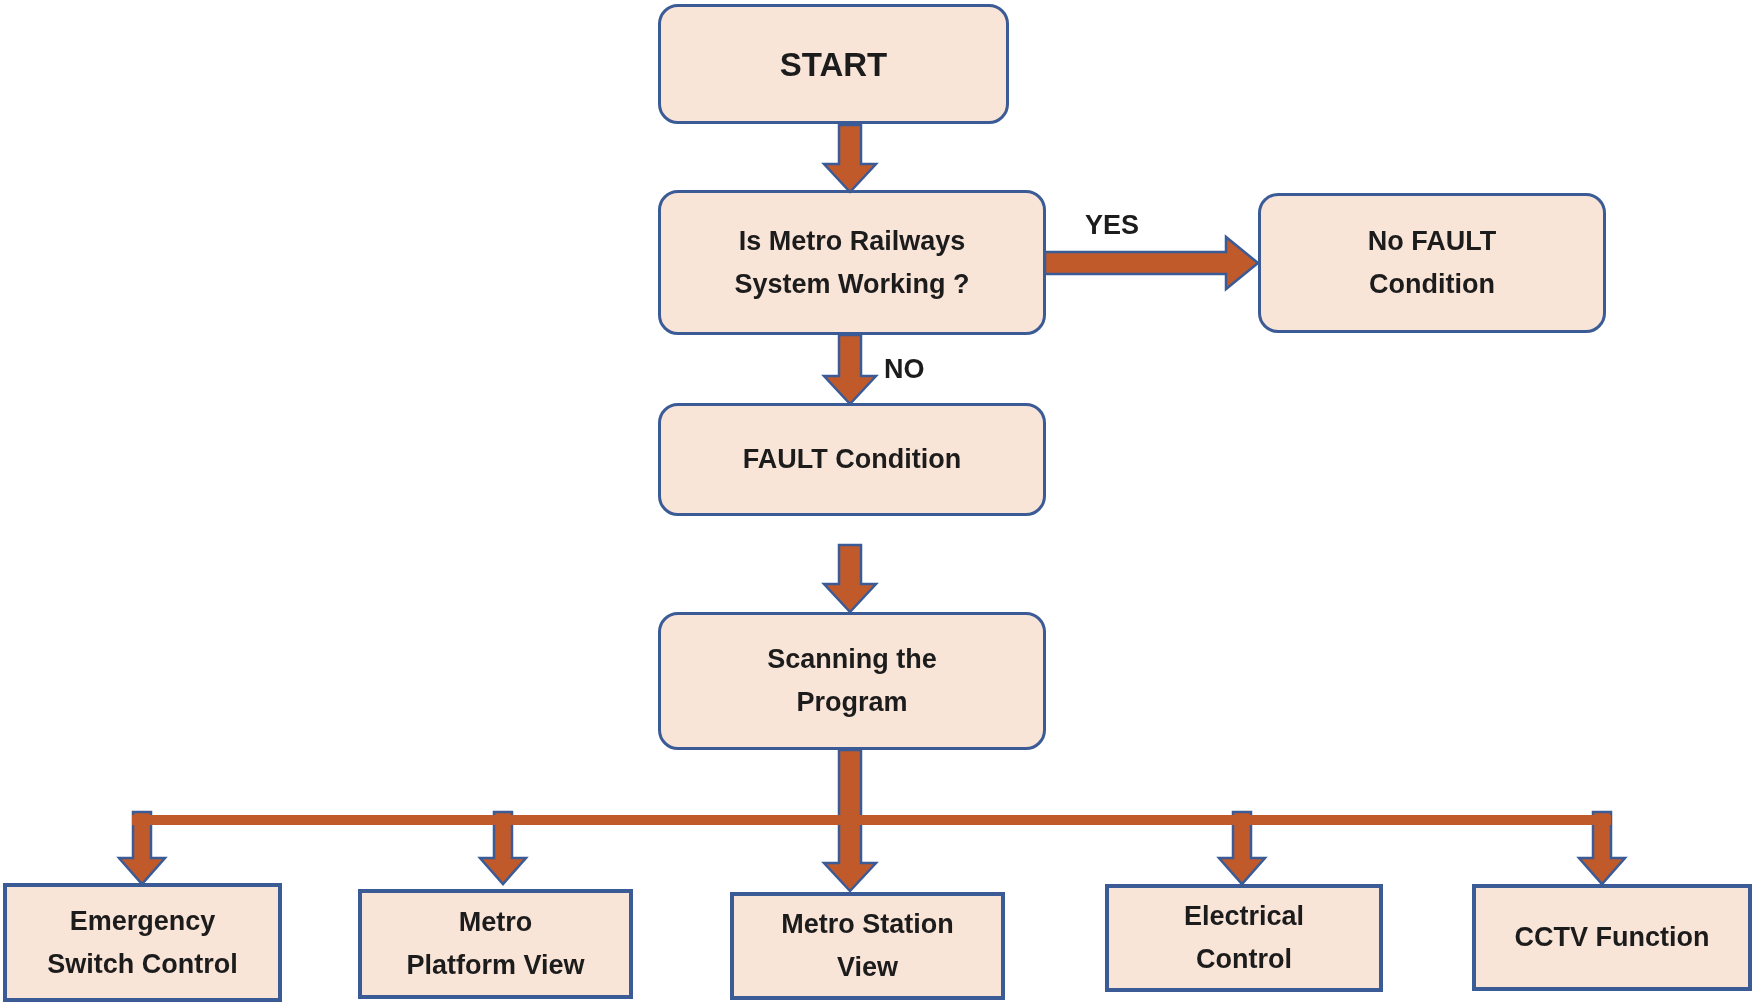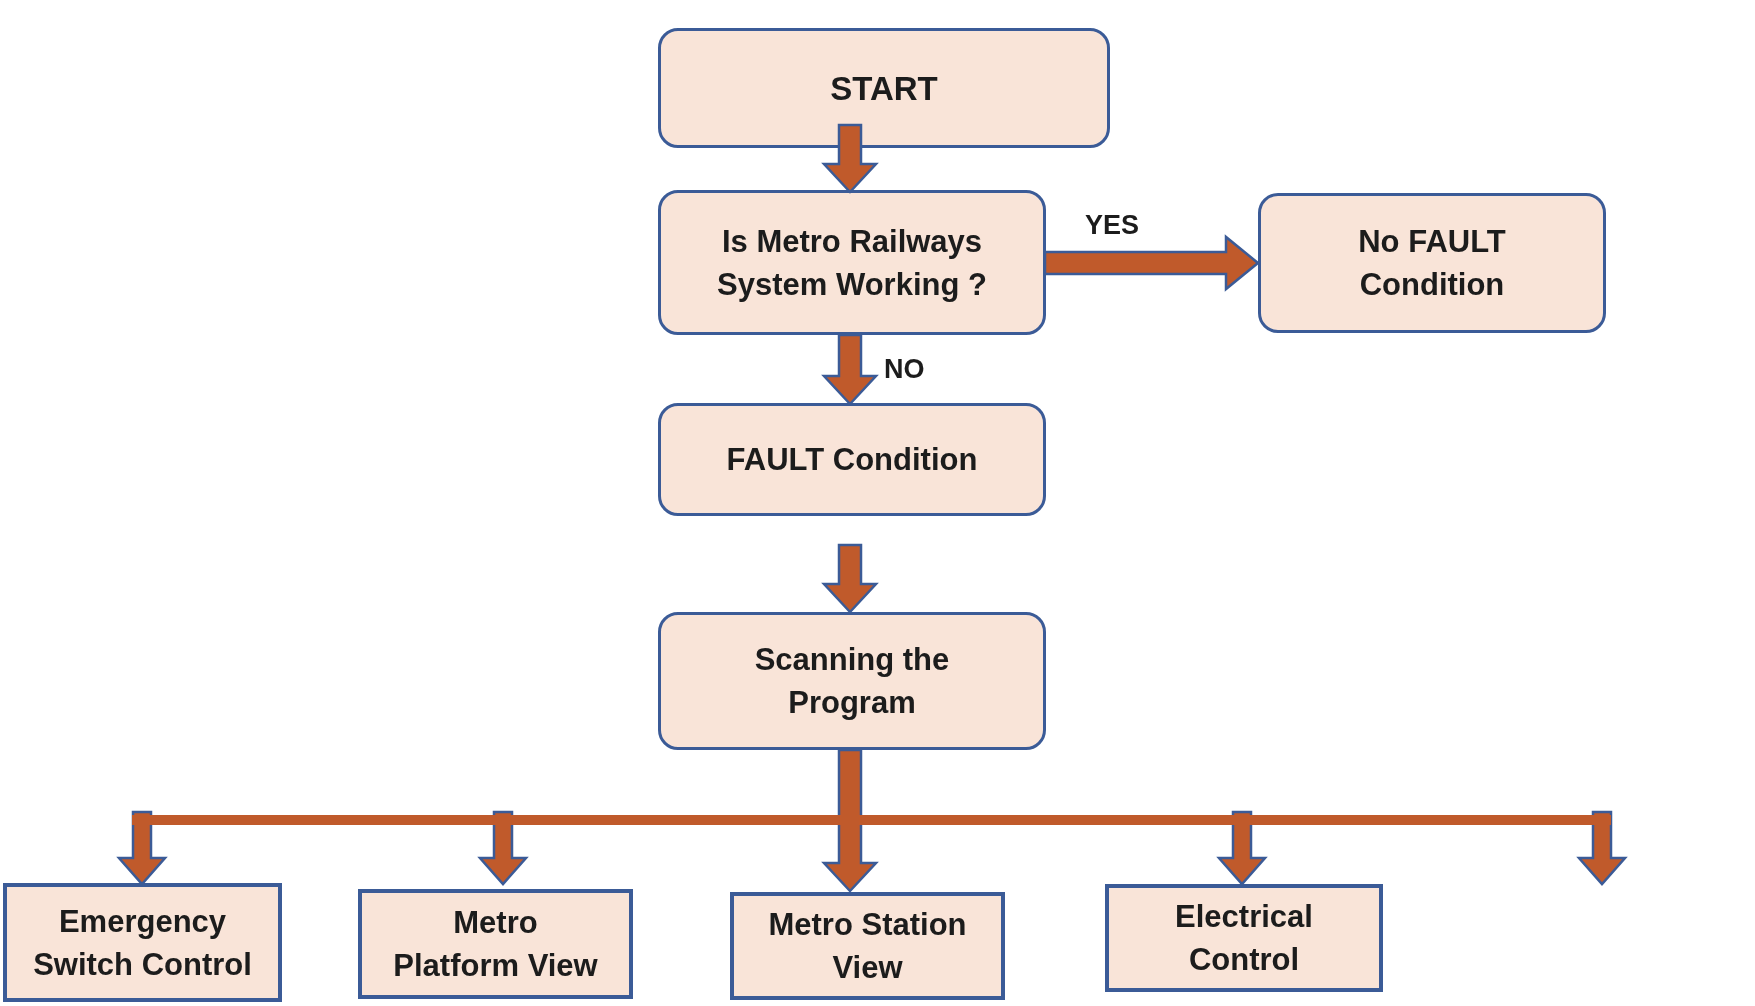--- a/index.html
+++ b/index.html
@@ -20,21 +20,21 @@
     position: relative;
     overflow: hidden;
   }
   .stage { position: absolute; inset: 0; }
   .node {
     position: absolute;
     background: var(--box-fill);
     border: 3px solid var(--box-border);
     color: var(--text);
     font-weight: bold;
-    font-size: 31px;
+    font-size: 27px;
     line-height: 43px;
     display: flex;
     flex-direction: column;
     align-items: center;
     justify-content: center;
     text-align: center;
     z-index: 1;
   }
   .rounded { border-radius: 20px; }
   .square  { border-radius: 0; border-width: 4px; }
@@ -59,21 +59,21 @@
     font-weight: bold;
     font-size: 27px;
     z-index: 4;
   }
 </style>
 </head>
 <body>
 
 <div class="stage">
 
-  <div class="node rounded" style="left:658px; top:4px; width:452px; height:120px; font-size:33px;margin-top:24px;">
+  <div class="node rounded" style="left:658px; top:4px; width:351px; height:120px; font-size:33px;">
     <span>START</span>
   </div>
 
   <svg class="arrow" style="left:824px; top:125px;" width="52" height="67">
     <polygon points="15,0 37,0 37,39 52,39 26,67 0,39 15,39"></polygon>
   </svg>
 
   <div class="node rounded" style="left:658px; top:190px; width:388px; height:145px;">
     <span>Is Metro Railways</span>
     <span>System Working ?</span>
@@ -139,14 +139,17 @@
   <div class="node square" style="left:730px; top:892px; width:275px; height:108px;text-align:center;">
     <span>Metro Station</span>
     <span>View</span>
   </div>
 
   <div class="node square" style="left:1105px; top:884px; width:278px; height:108px;">
     <span>Electrical</span>
     <span>Control</span>
   </div>
 
+  <div class="node square" style="left:1472px; top:884px; width:280px; height:107px;">
+    <span>CCTV Function</span>
+  </div>
 
 </div>
 
 </body></html>

